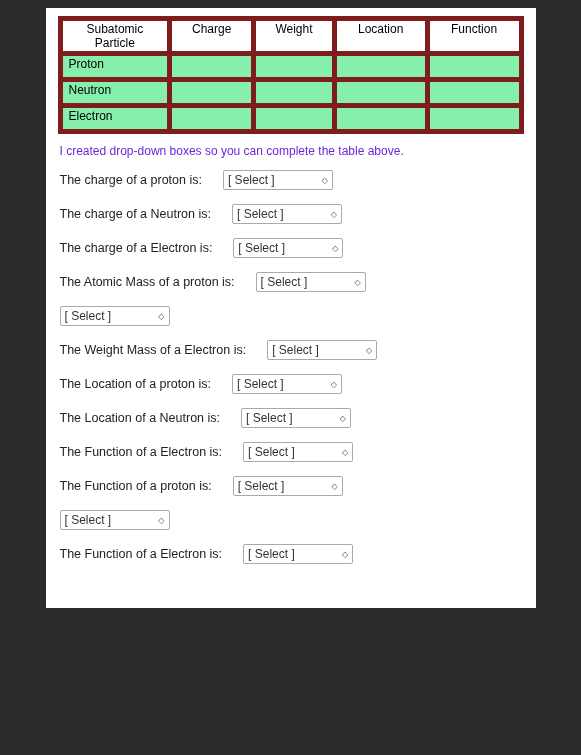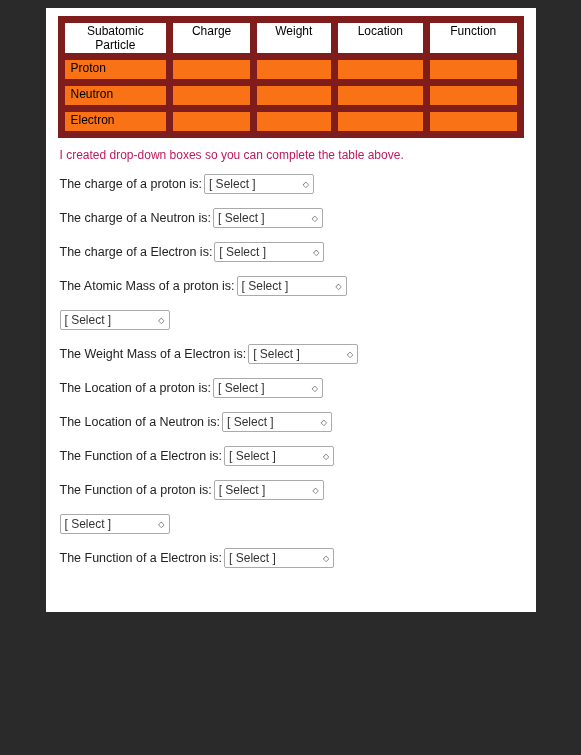--- a/index.html
+++ b/index.html
@@ -21,47 +21,47 @@
     
     .table-container {
       padding: 8px 12px 4px 12px;
     }
     table {
       border-collapse: collapse;
       width: 100%;
       font-size: 12px;
     }
     table th, table td {
-      border: 7px solid #7f1d1d;
+      border: 5px solid #7f1d1d;
       padding: 1px 6px;
       vertical-align: top;
       min-height: 22px;
       height: 26px;
     }
     table th {
       font-weight: normal;
       background: #fff;
     }
     table td {
-      background: #f97316;
+      background: #86efac;
     }
     
     .content {
       padding: 6px 14px 0 14px;
     }
     .intro-text {
       font-size: 12px;
       margin-bottom: 12px;
-      color: #be185d;
+      color: #6d28d9;
     }
     .question-row {
       display: flex;
       align-items: center;
       margin-bottom: 14px;
-      gap: 2px;
+      gap: 21px;
       flex-wrap: nowrap;
     }
     .question-label {
       font-size: 12.5px;
       color: #222;
       white-space: nowrap;
       flex-shrink: 0;
     }
     .select-wrapper {
       display: inline-flex;

